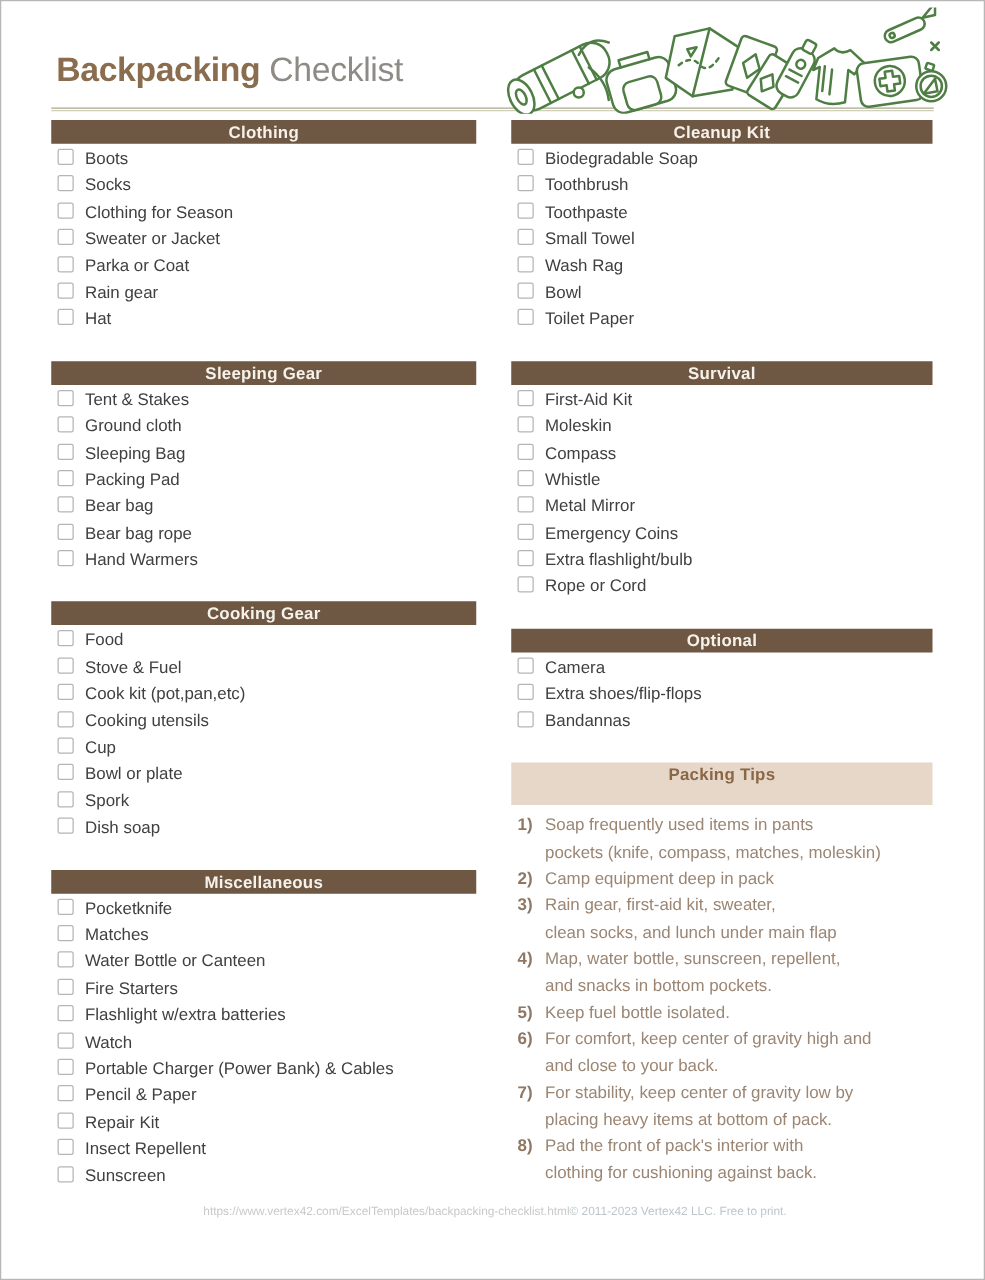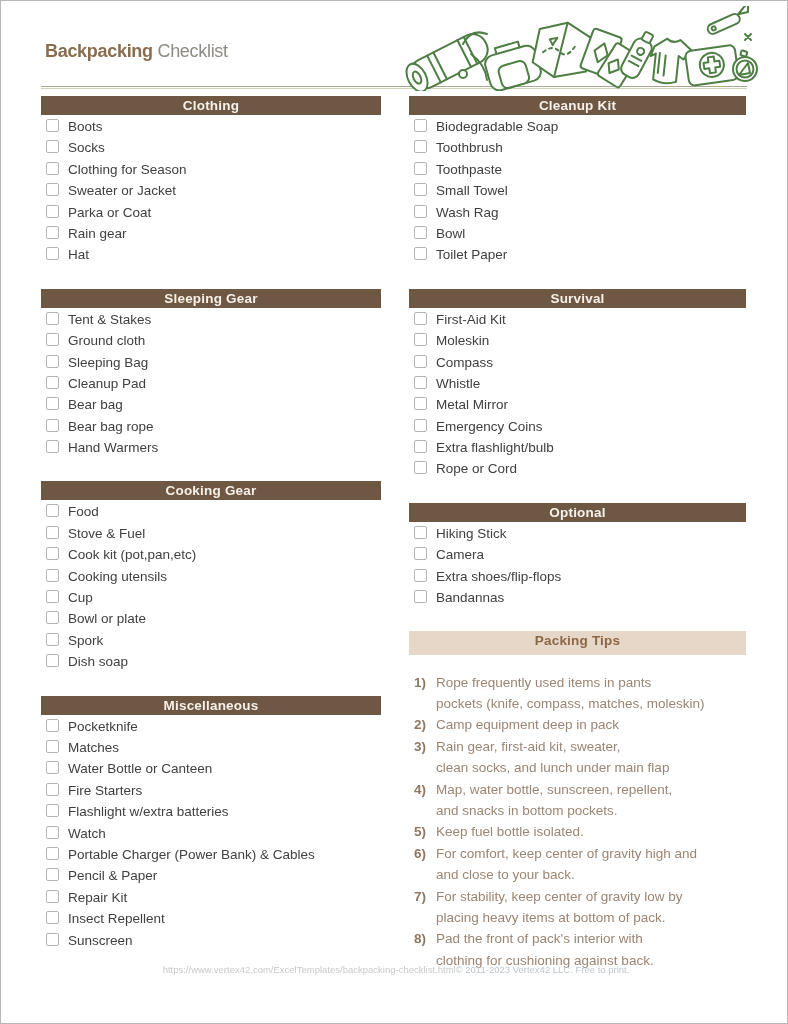--- a/index.html
+++ b/index.html
@@ -9,39 +9,39 @@
     --item-text:#404040; --checkbox-border:#b5b5b5;
     --illustration-green:#4e7e44; --rule:#a8a88f;
     --footer-url:#c9c9c9; --footer-copyright:#bdc6cc; --page-border:#b7b7b7;
   }
   *{box-sizing:border-box;margin:0;padding:0}
   html,body{width:788px;height:1024px}
   body{
     background:#fff;border:1px solid var(--page-border);
     font-family:"Liberation Sans",sans-serif;position:relative;overflow:hidden;
   }
-  .title{position:absolute;left:44px;top:40px;font-size:18px;letter-spacing:-0.3px;white-space:nowrap}
+  .title{position:absolute;left:44px;top:40px;font-size:27px;letter-spacing:-0.3px;white-space:nowrap}
   .title .bold{font-weight:bold;color:var(--title-brown)}
   .title .light{font-weight:normal;color:var(--title-gray)}
   .art{position:absolute;top:5px;right:26px;width:360px;height:85px}
   .art svg{width:100%;height:100%}
   .rule{position:absolute;left:40px;right:40px;top:85px;height:3px;
         border-top:1px solid var(--rule);border-bottom:1px solid #cfcfba}
   .cols{position:absolute;left:40px;top:95px;width:705px;display:flex;gap:28px}
   .col-left{width:340px;flex:none}
   .col-right{width:337px;flex:none}
   .sec{margin-bottom:20px}
   .sec-bar{height:19px;line-height:19px;background:var(--header-bar);color:var(--header-bar-text);
            font-size:13.5px;font-weight:bold;text-align:center;margin-bottom:4px;letter-spacing:0.2px}
   .row{height:21.4px;display:flex;padding-left:5px}
   .cb{width:13px;height:13px;flex:none;border:1.5px solid var(--checkbox-border);
       border-radius:2px;background:#fff;margin-right:9px}
   .lbl{font-size:13.5px;color:var(--item-text)}
-  .tips-bar{height:24px;line-height:19px;background:var(--tips-bar-bg);color:var(--tips-title);
-            font-size:13.5px;font-weight:bold;text-align:center;margin-bottom:16px;letter-spacing:0.2px}
+  .tips-bar{height:34px;line-height:19px;background:var(--tips-bar-bg);color:var(--tips-title);
+            font-size:13.5px;font-weight:bold;text-align:center;margin-bottom:5px;letter-spacing:0.2px}
   .tip-row{min-height:21.4px;display:flex;align-items:center;padding-left:5px;
            font-size:13.5px;color:var(--tips-text)}
   .tip-num{width:22px;flex:none;font-weight:bold;color:#8f7763}
   .footer{position:absolute;left:44px;right:40px;top:963px;display:flex;
           justify-content:center;font-size:9.5px}
   .footer .url{color:var(--footer-url)}
   .footer .copy{color:var(--footer-copyright)}
   .g{stroke:var(--illustration-green);stroke-width:2;fill:#fff;stroke-linecap:round;stroke-linejoin:round}
   .g.nf{fill:none}
 </style>
@@ -184,21 +184,21 @@
               <span class="lbl">Ground cloth</span>
             </div>
 
             <div class="row">
               <span class="cb"></span>
               <span class="lbl">Sleeping Bag</span>
             </div>
 
             <div class="row">
               <span class="cb"></span>
-              <span class="lbl">Cleanup Pad</span>
+              <span class="lbl">Packing Pad</span>
             </div>
 
             <div class="row">
               <span class="cb"></span>
               <span class="lbl">Bear bag</span>
             </div>
 
             <div class="row">
               <span class="cb"></span>
               <span class="lbl">Bear bag rope</span>
@@ -406,24 +406,20 @@
                 <span class="cb"></span>
                 <span class="lbl">Rope or Cord</span>
               </div>
             </div>
         </section>
 
         <section class="sec">
           <div class="sec-bar">Optional</div>
           <div>
 
-              <div class="row">
-                <span class="cb"></span>
-                <span class="lbl">Hiking Stick</span>
-              </div>
 
               <div class="row">
                 <span class="cb"></span>
                 <span class="lbl">Camera</span>
               </div>
 
               <div class="row">
                 <span class="cb"></span>
                 <span class="lbl">Extra shoes/flip-flops</span>
               </div>
@@ -435,21 +431,21 @@
             </div>
         </section>
       </div>
 
     <section class="sec">
       <div class="tips-bar">Packing Tips</div>
       <div>
 
           <div class="tip-row">
             <span class="tip-num">1)</span>
-            <span class="tip-text">Rope frequently used items in pants</span>
+            <span class="tip-text">Soap frequently used items in pants</span>
           </div>
 
           <div class="tip-row">
             <span class="tip-num"></span>
             <span class="tip-text">pockets (knife, compass, matches, moleskin)</span>
           </div>
 
           <div class="tip-row">
             <span class="tip-num">2)</span>
             <span class="tip-text">Camp equipment deep in pack</span>

